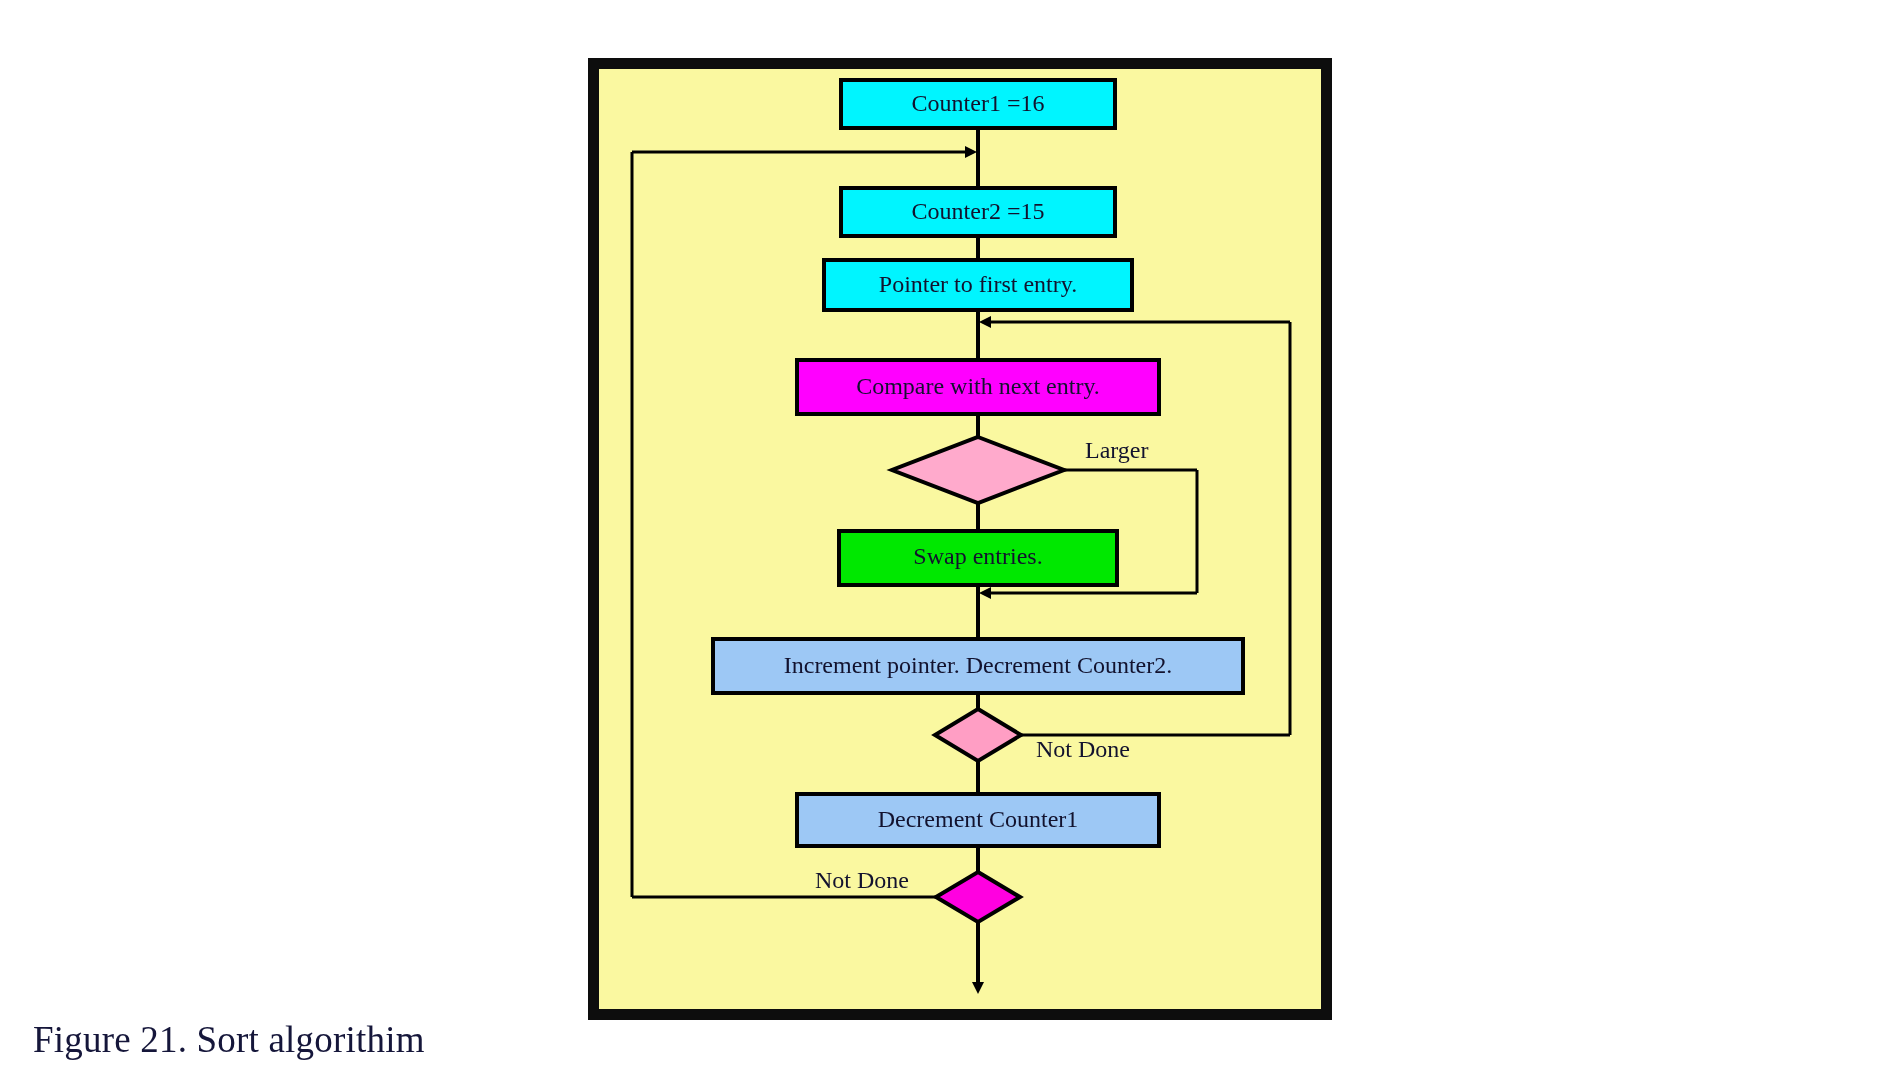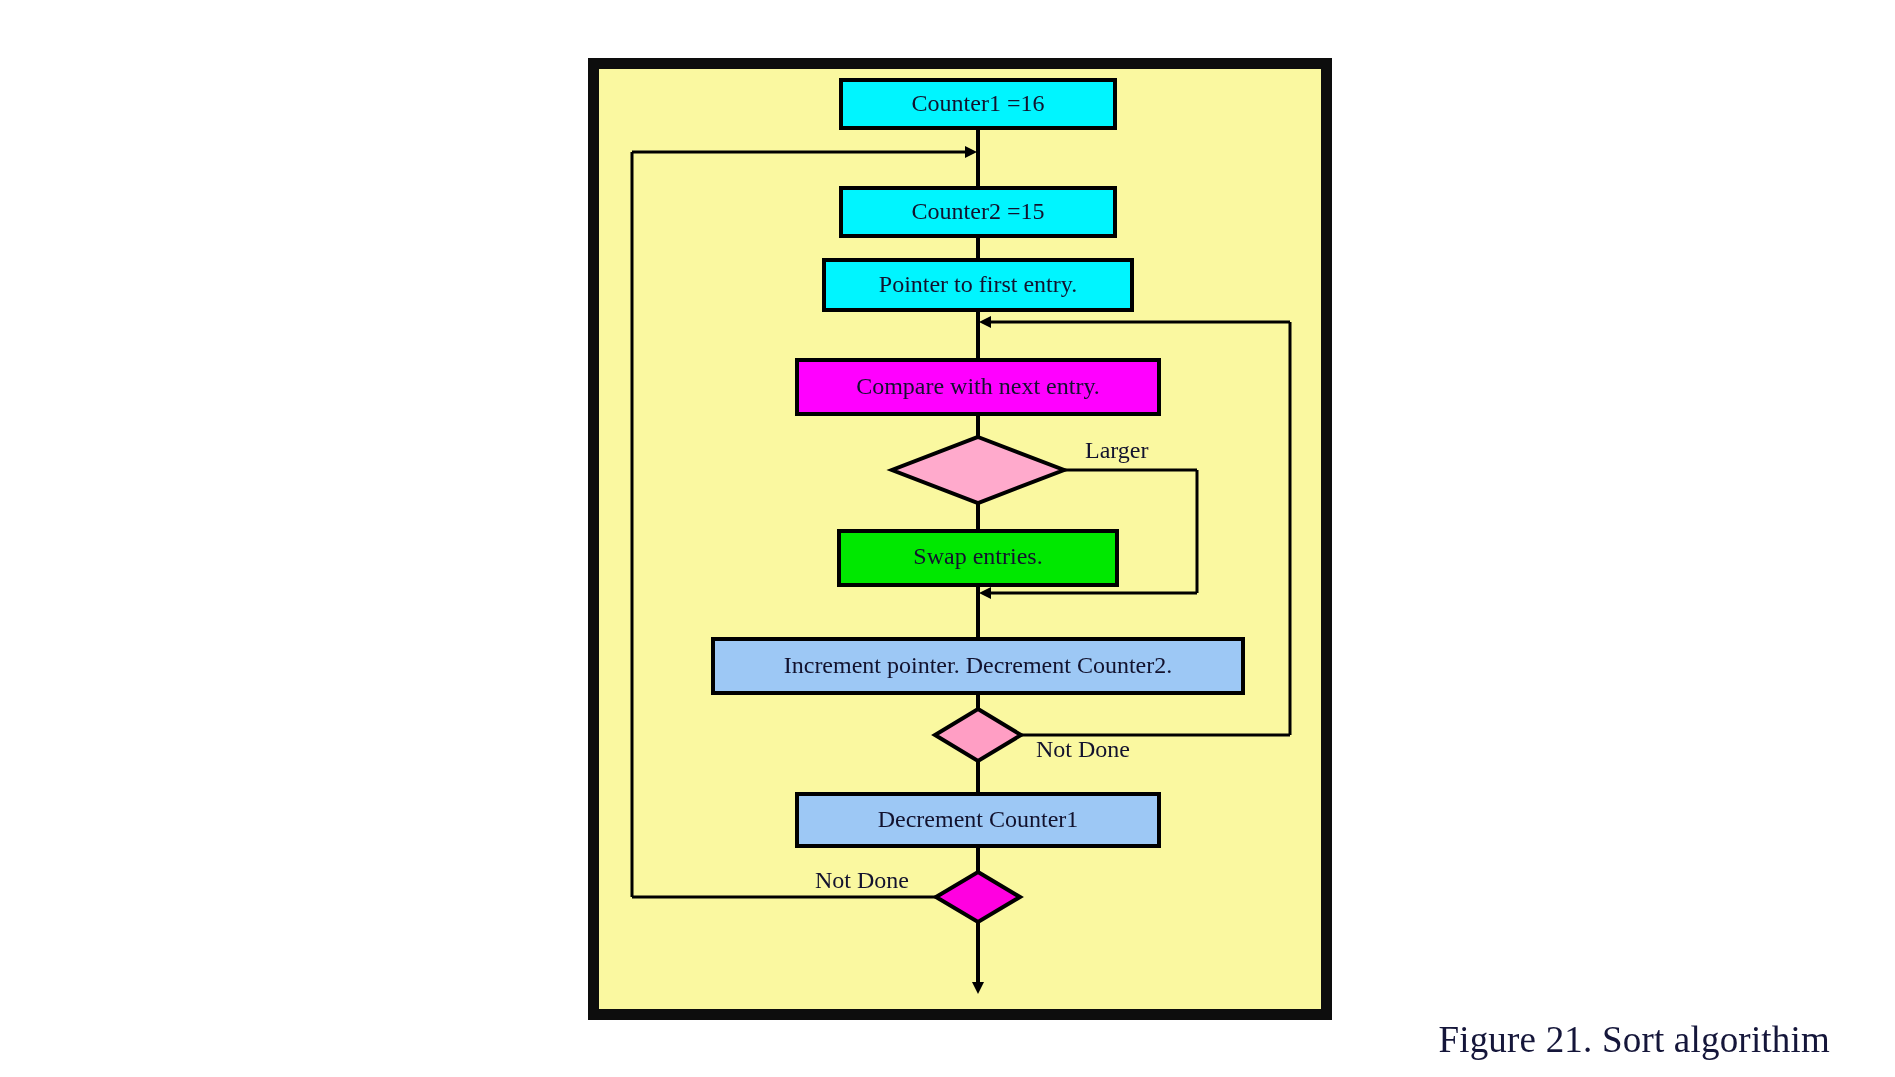--- a/index.html
+++ b/index.html
@@ -1,22 +1,22 @@
 <!DOCTYPE html>
 <html><head>
 <meta charset="utf-8">
 <style>
   html,body{margin:0;padding:0;background:#ffffff;}
   body{width:1895px;height:1077px;position:relative;overflow:hidden;
        font-family:"Liberation Serif","DejaVu Serif",serif;}
   #figure-frame{position:absolute;left:588px;top:58px;width:744px;height:962px;
        background:#faf8a0;border:11px solid #0d0d0d;box-sizing:border-box;}
   #flow-svg{position:absolute;left:0;top:0;width:1895px;height:1077px;}
-  .caption{position:absolute;left:0;top:1018px;width:1830px;text-align:right;
-       font-size:37px;color:#15163a;letter-spacing:.2px;}
+  .caption{position:absolute;left:0;top:1018px;width:1830px;text-align:left;
+       font-size:37px;color:#15163a;letter-spacing:.2px;padding-left:33px;}
   .node-label{font-family:"Liberation Serif","DejaVu Serif",serif;
        font-size:24px;fill:#12122e;dominant-baseline:middle;text-anchor:middle;}
   .edge-label{font-family:"Liberation Serif","DejaVu Serif",serif;
        font-size:24px;fill:#12122e;dominant-baseline:middle;}
   .shape{stroke:#000000;stroke-width:4;}
   .conn{stroke:#000000;fill:none;}
 </style>
 </head>
 <body>
 

